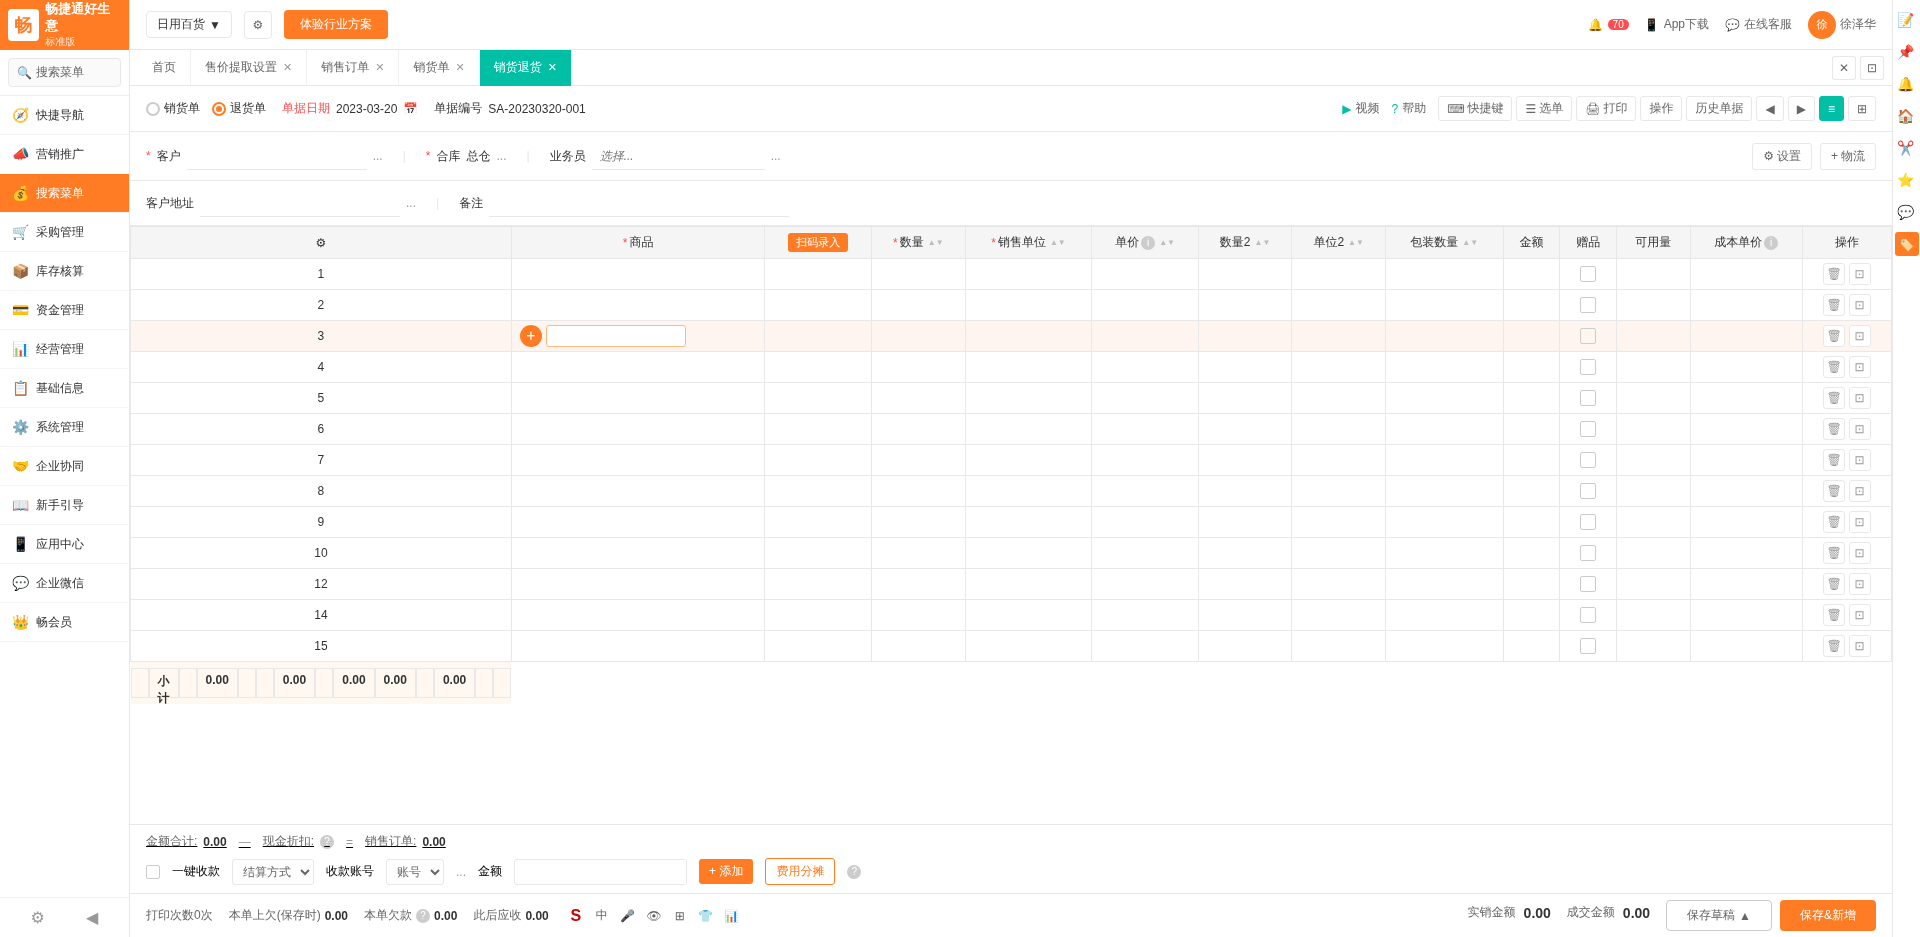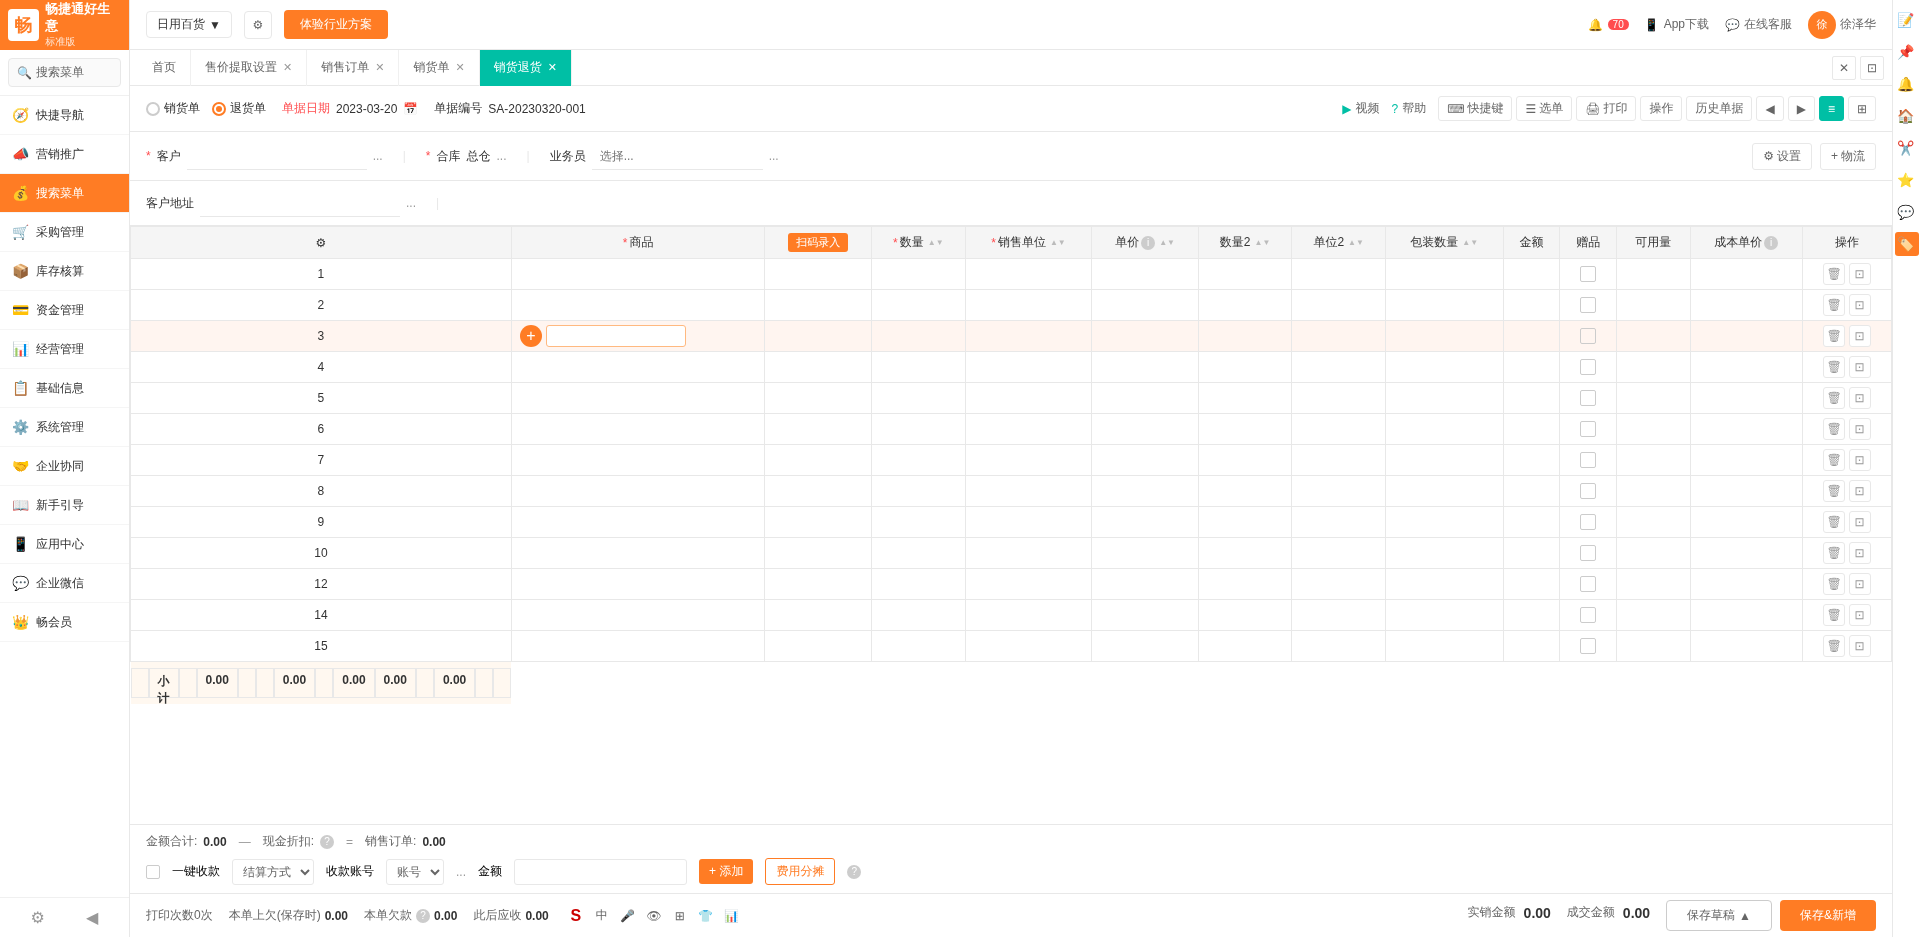--- a/index.html
+++ b/index.html
@@ -82,21 +82,21 @@
     .scan-btn { background: #ff7c24; color: #fff; border: none; border-radius: 3px; padding: 2px 8px; cursor: pointer; font-size: 11px; white-space: nowrap; }
     .add-row-btn { width: 22px; height: 22px; background: #ff7c24; color: #fff; border-radius: 50%; border: none; cursor: pointer; font-size: 16px; display: flex; align-items: center; justify-content: center; line-height: 1; }
     .table-footer { background: #fff8f0; padding: 6px 0; display: flex; align-items: center; }
     .table-footer td { font-weight: bold; color: #333; }
     .checkbox-cell { width: 16px; height: 16px; border: 1px solid #ccc; border-radius: 2px; margin: auto; }
     .row-action-btn { width: 22px; height: 22px; display: inline-flex; align-items: center; justify-content: center; border: 1px solid #e8e8e8; border-radius: 3px; cursor: pointer; color: #999; background: #fff; font-size: 12px; }
     .th-sort { display: inline-flex; flex-direction: column; margin-left: 2px; font-size: 8px; color: #bbb; vertical-align: middle; cursor: pointer; }
 
     
     .bottom-bar { background: #fff; border-top: 1px solid #e8e8e8; padding: 8px 16px; }
-    .bottom-row1 { display: flex; align-items: center; gap: 12px; padding-bottom: 8px; }
+    .bottom-row1 { display: flex; align-items: center; gap: 12px; padding-bottom: 8px; text-decoration: underline; }
     .summary-item { display: flex; align-items: center; gap: 6px; }
     .summary-label { color: #666; }
     .summary-value { color: #333; font-weight: bold; }
     .summary-dash { color: #999; }
     .summary-eq { color: #999; }
     .bottom-row2 { display: flex; align-items: center; gap: 12px; }
     .checkbox-small { width: 14px; height: 14px; border: 1px solid #ccc; border-radius: 2px; cursor: pointer; }
     .bottom-select { height: 26px; border: 1px solid #e8e8e8; border-radius: 3px; padding: 0 6px; color: #666; background: #fff; cursor: pointer; }
     .bottom-input { height: 26px; border: 1px solid #e8e8e8; border-radius: 3px; padding: 0 8px; color: #333; min-width: 80px; }
     .add-fee-btn { padding: 4px 10px; background: #ff7c24; color: #fff; border: none; border-radius: 3px; cursor: pointer; }
@@ -337,21 +337,21 @@
         <div class="field-divider">|</div>
         <div class="field-group">
           <span class="field-required">*</span>
           <span class="field-label">合库</span>
           <span style="color:#333;">总仓</span>
           <span class="field-dots">...</span>
         </div>
         <div class="field-divider">|</div>
         <div class="field-group">
           <span class="field-label">业务员</span>
-          <input class="field-input" style="min-width: 160px;" placeholder="选择...">
+          <input class="field-input" style="min-width: 160px; font-style: italic;" placeholder="选择...">
           <span class="field-dots">...</span>
         </div>
         <div style="margin-left:auto; display:flex; gap:8px;">
           <div class="side-action-btn">
             <span>⚙</span>
             <span>设置</span>
           </div>
           <div class="side-action-btn">
             <span>+</span>
             <span>物流</span>
@@ -359,20 +359,24 @@
         </div>
       </div>
 
       <div class="form-fields-row2">
         <div class="field-group">
           <span class="field-label">客户地址</span>
           <input class="field-input" style="min-width: 200px;">
           <span class="field-dots">...</span>
         </div>
         <div class="field-divider">|</div>
+        <div class="field-group">
+          <span class="field-label">备注</span>
+          <input class="field-input" style="min-width: 300px;">
+        </div>
       </div>
     </div>
 
     <div class="table-wrapper">
       <table class="data-table">
         <thead>
           <tr>
             <th class="col-settings">
               <span>⚙</span>
             </th>

